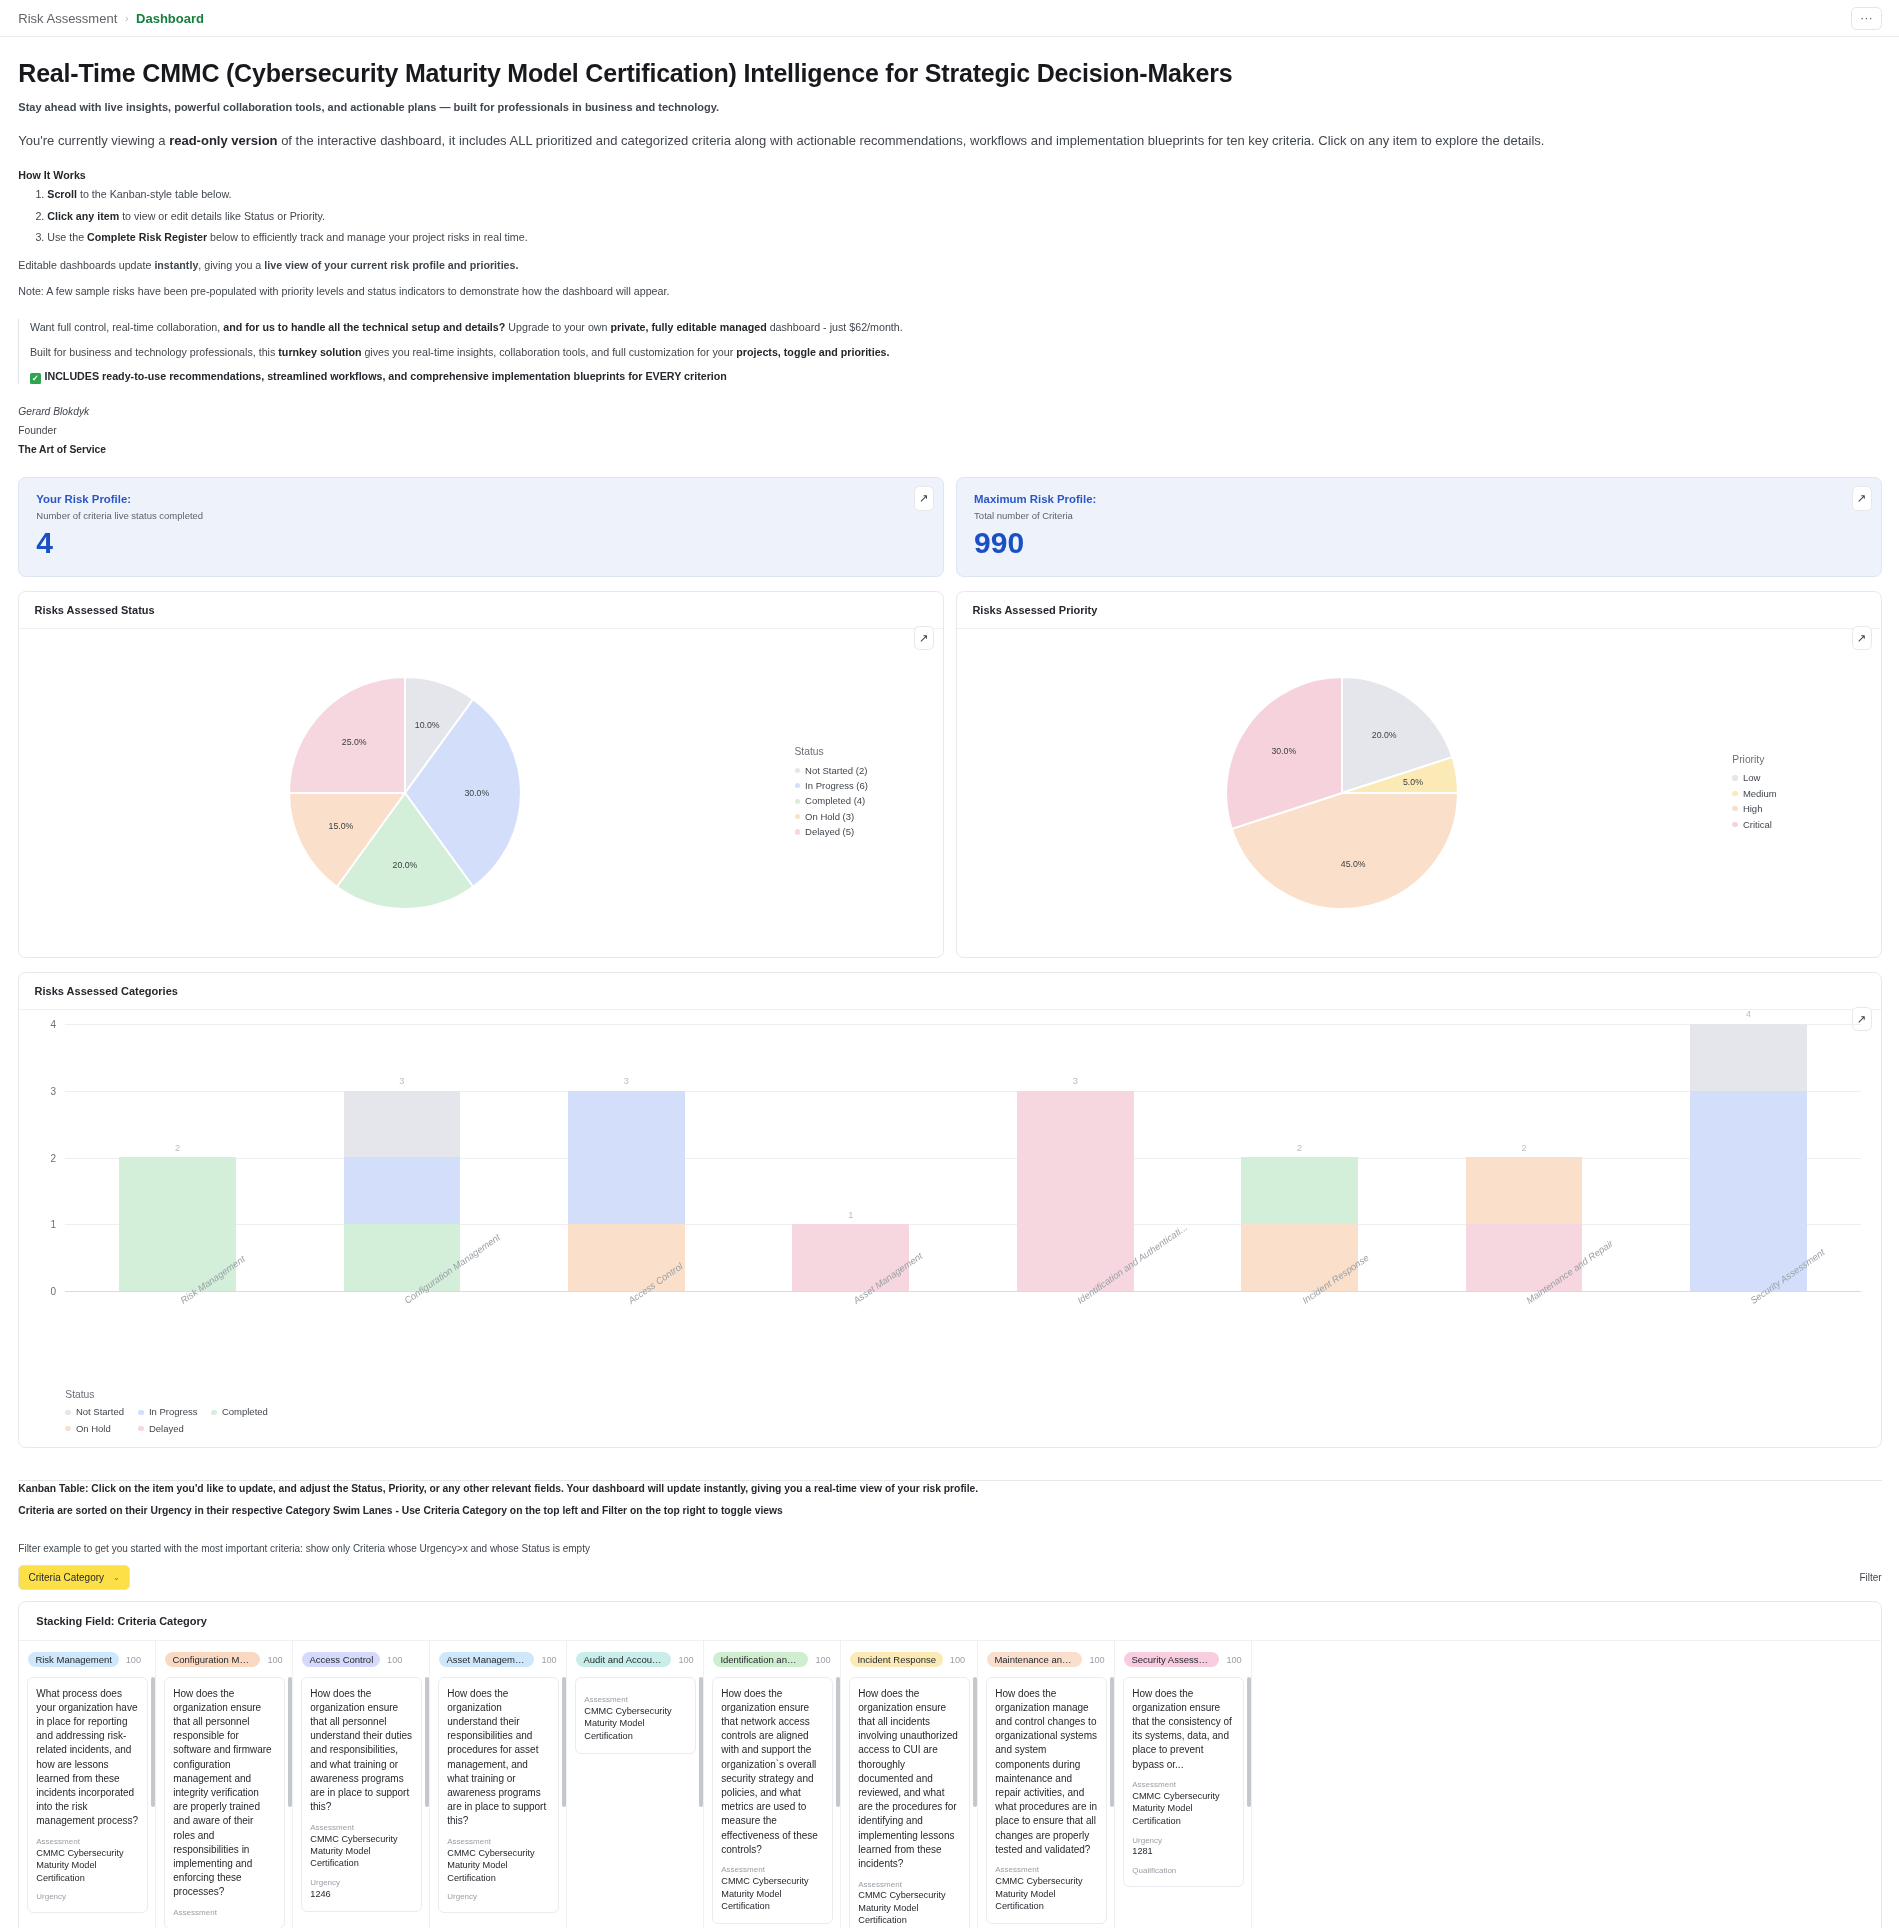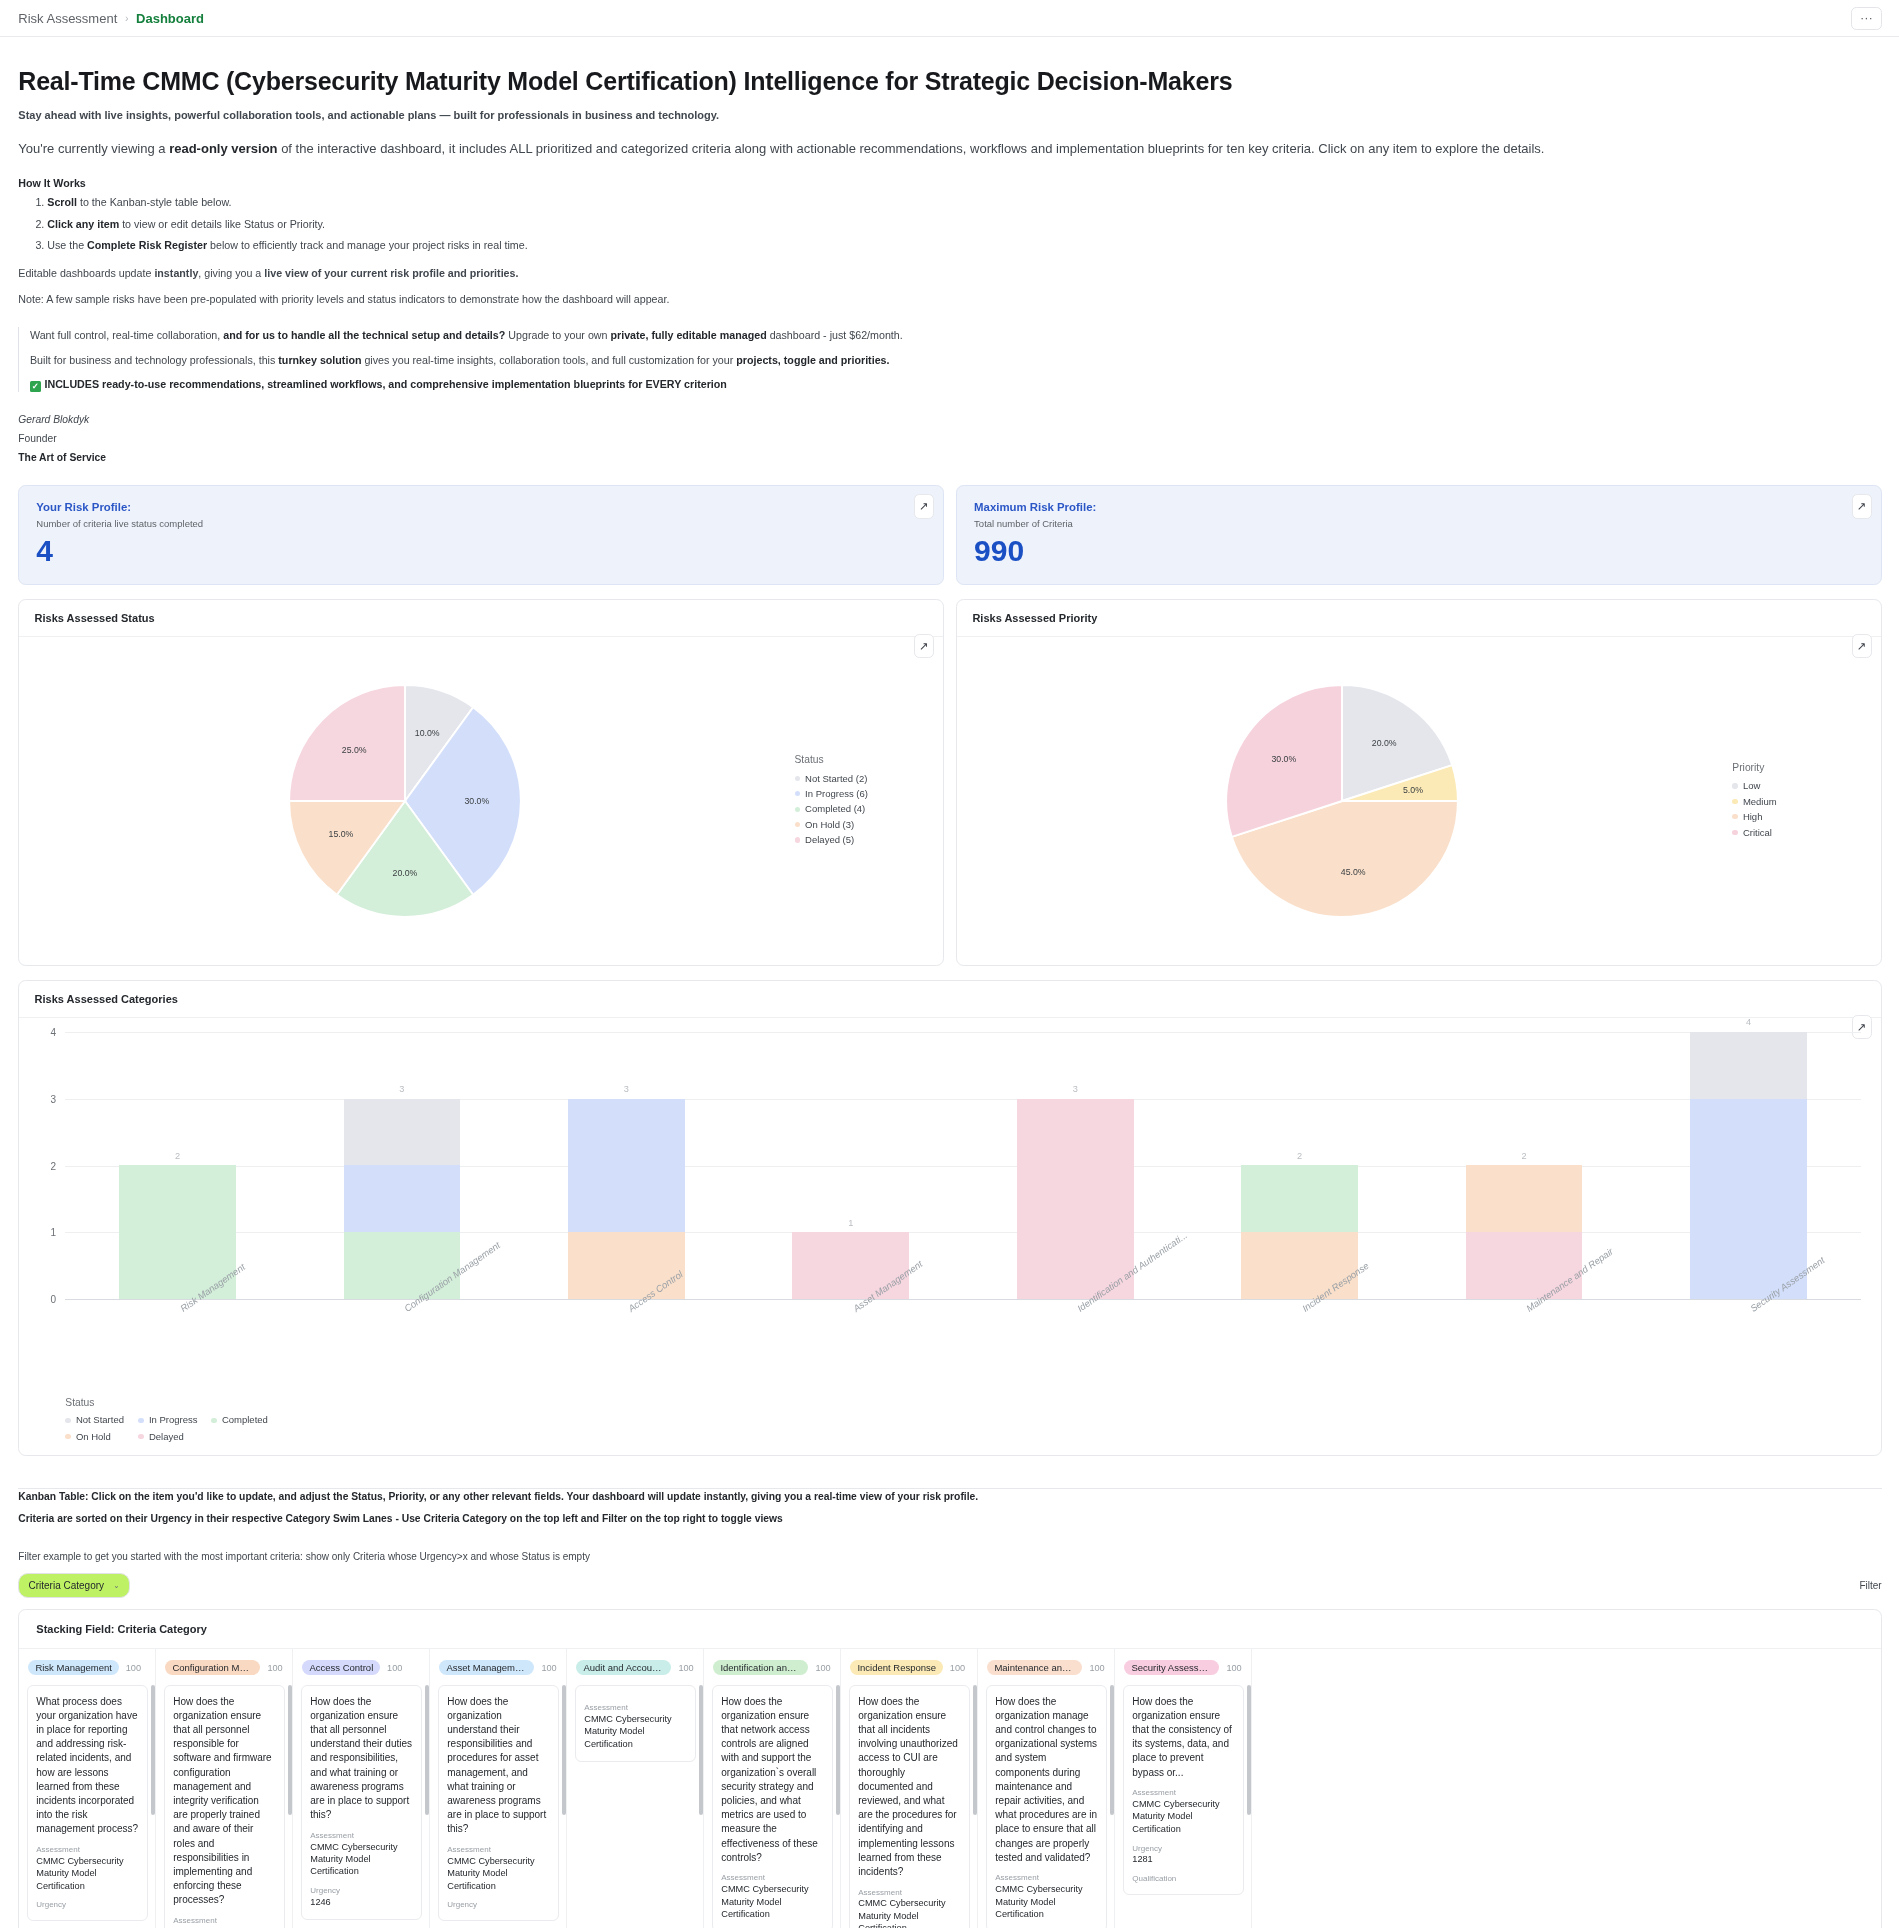--- a/index.html
+++ b/index.html
@@ -29,21 +29,21 @@
   .dots-btn {
     width:30.5px; height:23px; border:0.8px solid #e3e5e8; border-radius:5.3px;
     background:#fff; color:#5f6368; font-size:13px; line-height:20px; text-align:center;
     cursor:pointer;
   }
 
   
   .page { padding: 0 18.3px 0 18.3px; }
   h1.title {
     font-size: 25px; font-weight: 700; letter-spacing:-0.2px;
-    margin: 30px 0 0 0; color:#17191c;
+    margin: 22px 0 0 0; color:#17191c;
   }
   .subtitle { font-size:11px; font-weight:600; color:#41474e; margin-top:13px; }
   .para { font-size:13px; color:#41474e; margin-top:18.3px; line-height:1.5; }
   .para b { font-weight:700; color:#24282d; }
 
   .how-head { font-size:10.7px; font-weight:700; margin-top:18.3px; color:#24282d; }
   ol.how { margin: 6.1px 0 0 0; padding-left:29px; }
   ol.how li { font-size:10.7px; color:#41474e; margin-top:6.1px; line-height:1.45; }
   ol.how li b { font-weight:700; color:#24282d; }
 
@@ -127,21 +127,21 @@
 
   .hr { border-top:0.8px solid #e6e8ec; margin:32px 0 0 0; }
 
   
   .k-note { font-size:10.3px; color:#24282d; font-weight:700; line-height:1.55; }
   .k-note2 { font-size:10.3px; color:#24282d; font-weight:700; margin-top:7.6px; }
   .k-filter-note { font-size:10px; color:#41474e; margin-top:27.5px; }
   .k-controls { display:flex; align-items:center; justify-content:space-between; margin-top:10.7px; }
   .select-btn {
     display:inline-flex; align-items:center; gap:9.2px;
-    border:0.8px solid #e0e2e6; border-radius:10px; background:#bef264;
+    border:0.8px solid #e0e2e6; border-radius:5px; background:#fde047;
     padding:6.1px 9.2px; font-size:10px; color:#24282d; cursor:pointer;
   }
   .chev { color:#6b7076; font-size:7.6px; }
   .filter-link { font-size:10px; color:#41474e; cursor:pointer; }
 
   
   .board { margin-top:10.7px; border:0.8px solid #e6e8ec; border-radius:7.6px; overflow:hidden; background:#fff; }
   .board-head { padding:13px 17px; font-size:11px; font-weight:700; color:#24282d; border-bottom:0.8px solid #eef0f2; }
   .lanes { display:flex; overflow:hidden; }
   .lane { width:137px; flex:0 0 137px; border-right:0.8px solid #eef0f2; }

